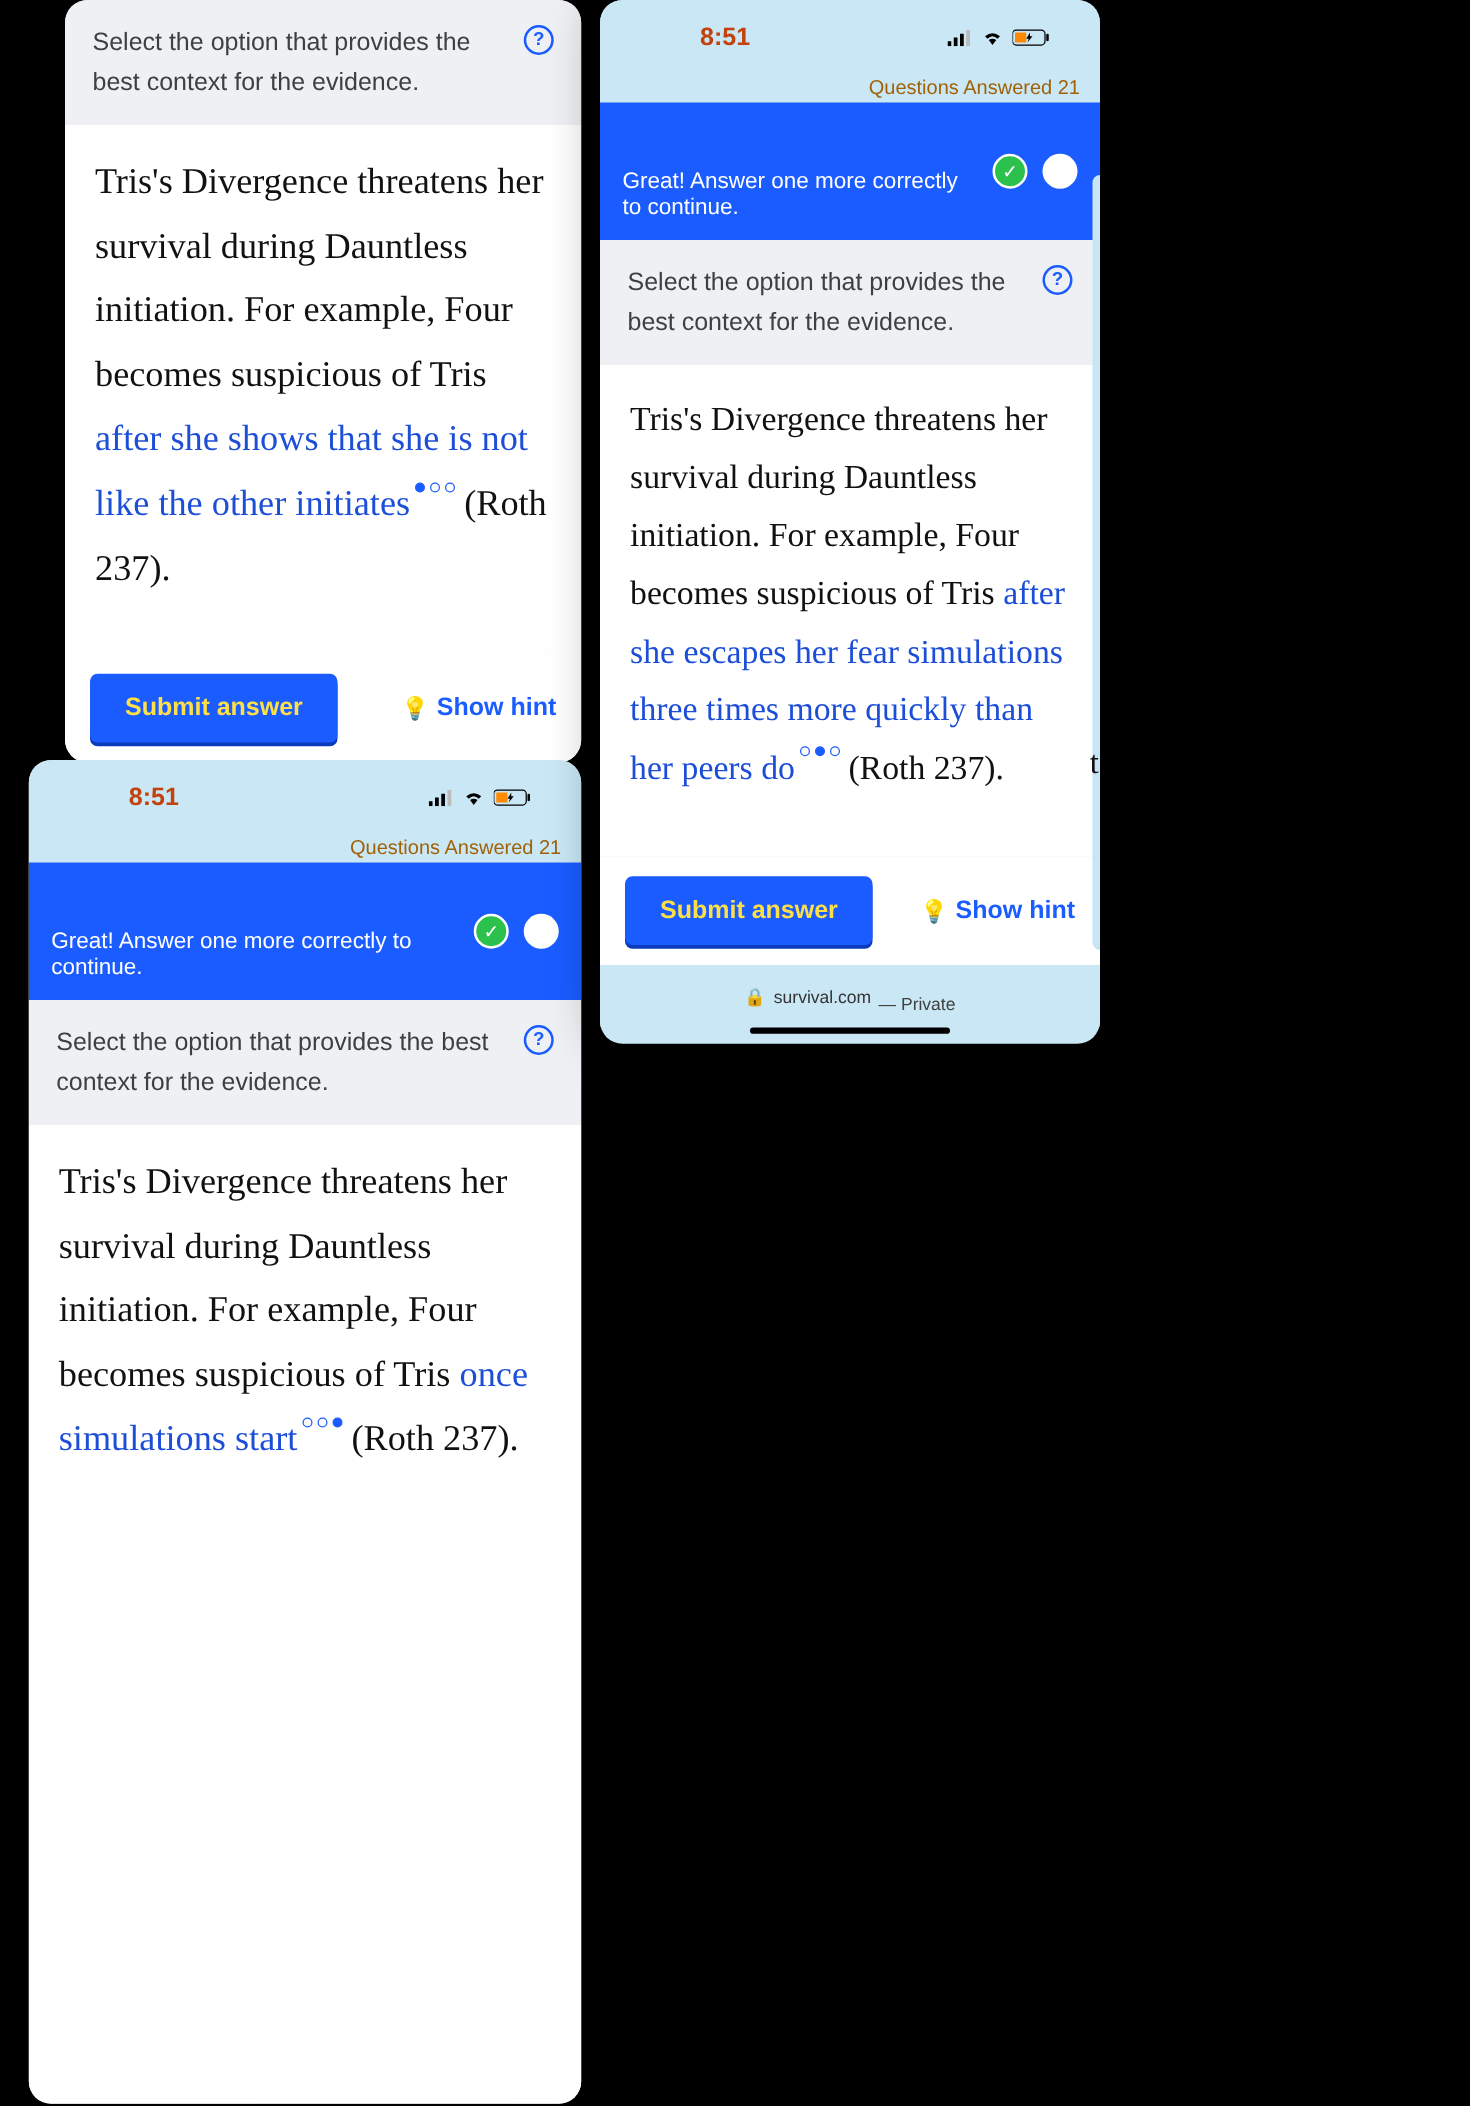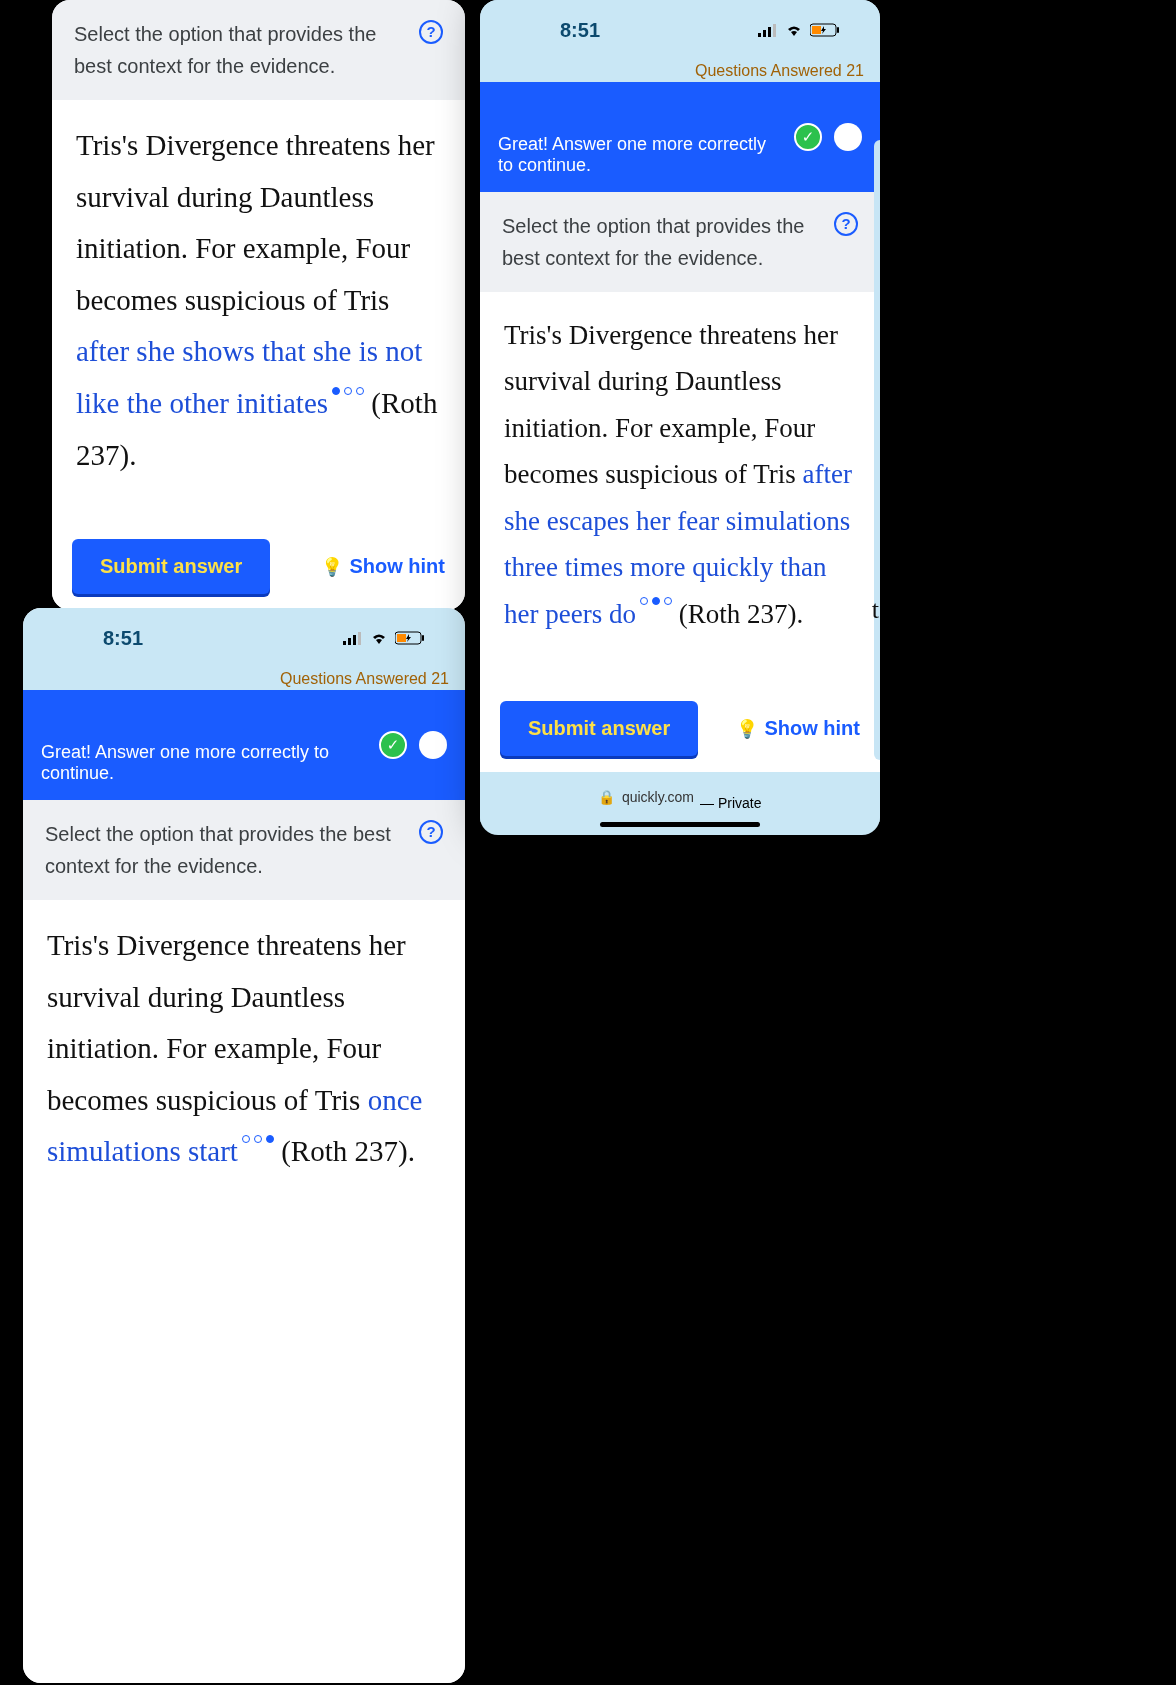--- a/index.html
+++ b/index.html
@@ -43,21 +43,21 @@
     }
     .statusbar {
       height: 60px;
       background: #c9e7f5;
       display: flex;
       align-items: center;
       justify-content: space-between;
       padding: 0 40px 0 80px;
       font-weight: 600;
       font-size: 20px;
-      color: #0c4a6e;
+      color: #c2410c;
     }
     .status-icons {
       display: flex;
       gap: 6px;
       align-items: center;
     }
     .sig-icon, .wifi-icon { width: 20px; height: 14px; }
     .bat-icon { width: 30px; height: 14px; }
     .feedback-bar {
       background: #1a5cff;
@@ -163,21 +163,21 @@
       background: #c9e7f5;
       height: 50px;
       display: flex;
       align-items: center;
       justify-content: center;
       gap: 6px;
       font-size: 14px;
       color: #333;
     }
     .lock { color: #555; }
-    .private { color: #000000; margin-top: 12px; }
+    .private { color: #404040; margin-top: 12px; }
     .homebar {
       width: 160px; height: 5px; background: #000;
       border-radius: 3px; margin: 0 auto 8px;
     }
     .peek-right {
       position: absolute;
       right: -4px;
       top: 140px;
       width: 10px;
       height: 620px;
@@ -304,19 +304,19 @@
   </div>
   <div class="action-row">
     <button class="submit-btn">Submit answer</button>
     <span class="hint-btn">
         <span class="bulb">💡</span>
         <span>Show hint</span>
       </span>
   </div>
   <div class="urlbar">
     <span class="lock">🔒</span>
-    <span>quickly.com</span>
+    <span>survival.com</span>
     <span class="private">— <span>Private</span></span>
   </div>
   <div class="homebar"></div>
   <div class="peek-right"></div>
   <span class="peek-t">t</span>
 </div>
 
 </body></html>

